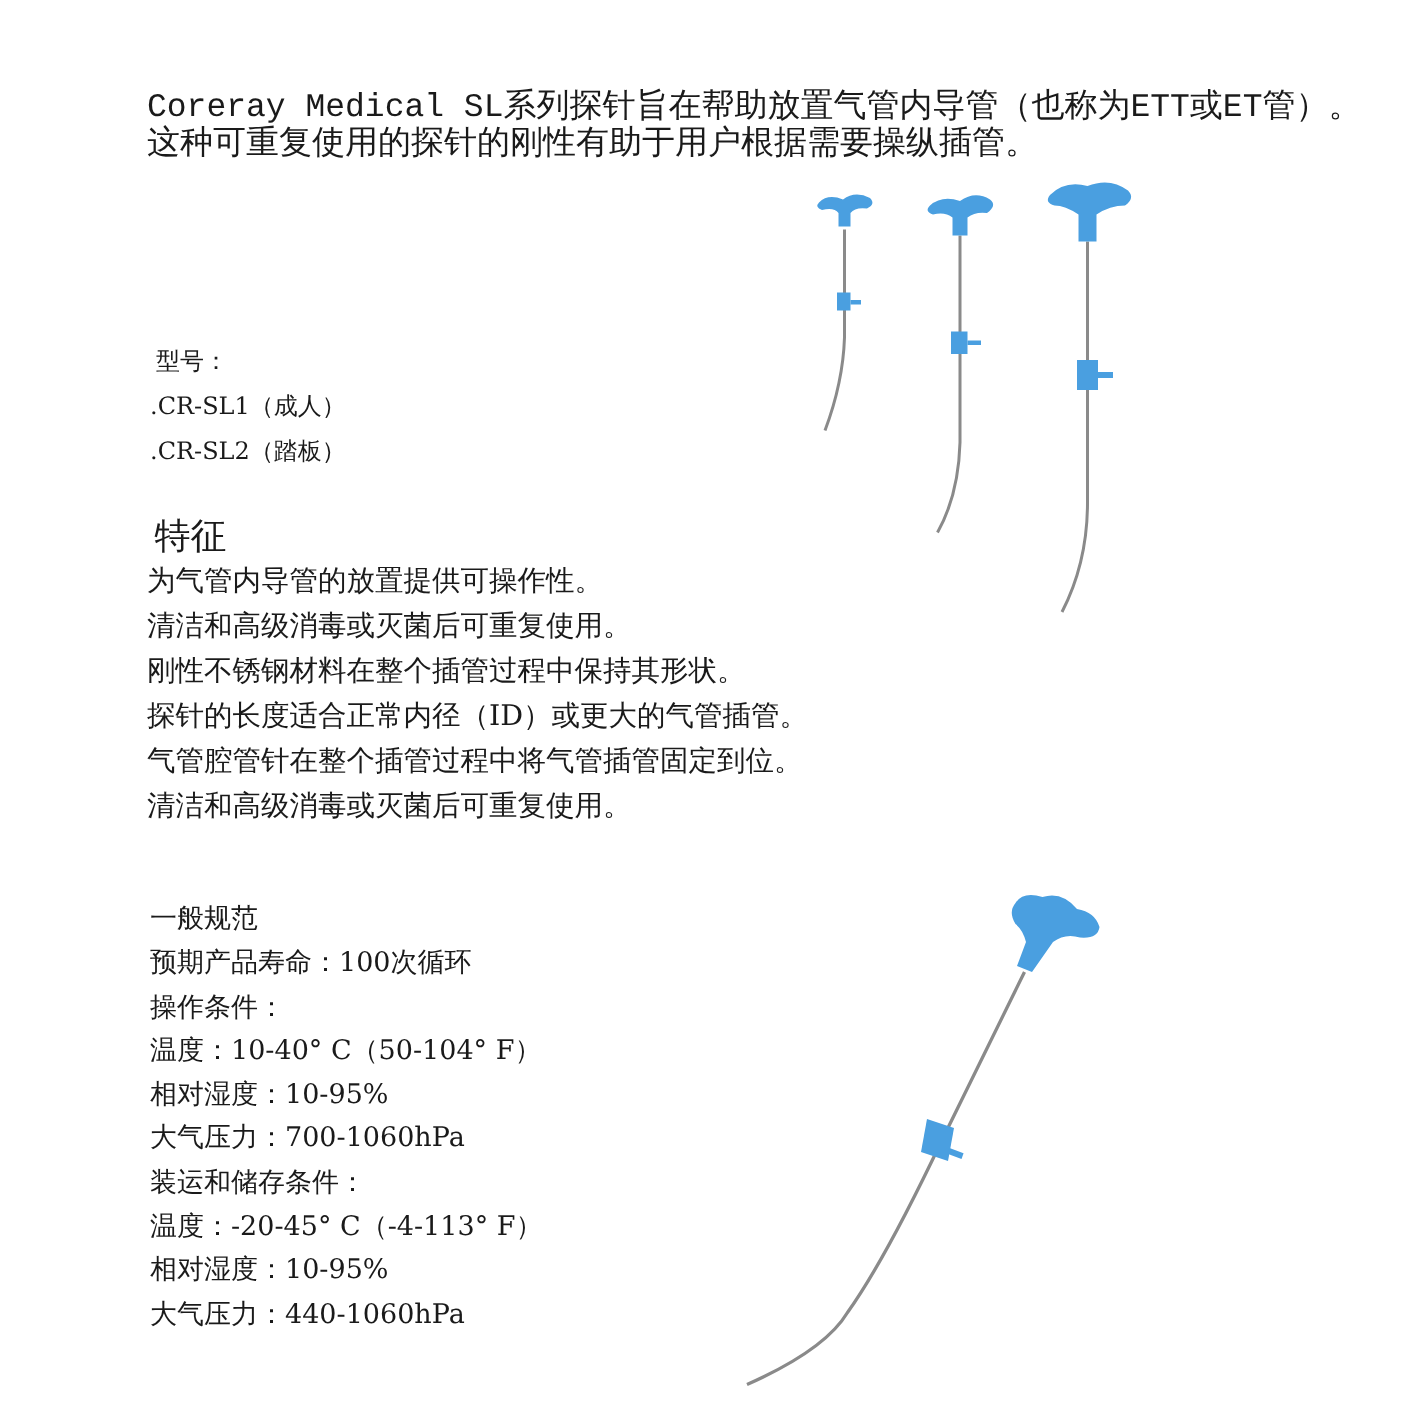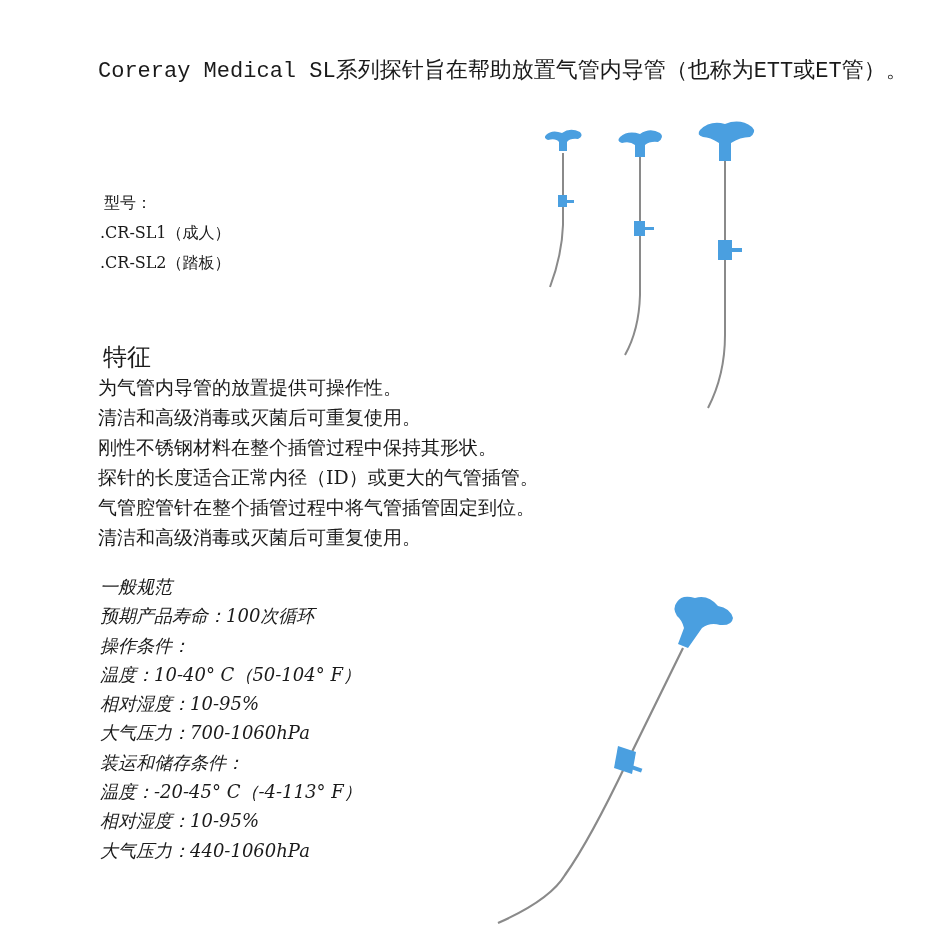--- a/index.html
+++ b/index.html
@@ -2,32 +2,33 @@
 <html><head>
 <meta charset="utf-8">
 <style>
   html, body { margin: 0; padding: 0; background: #ffffff; }
   body { width: 952px; height: 952px; position: relative; overflow: hidden;
          font-family: "DejaVu Serif", "Liberation Serif", serif; color: #1a1a1a; }
   .txt { position: absolute; white-space: nowrap; }
   .intro { left: 98px; top: 60px; font-size: 22px; line-height: 24px; font-family: "Liberation Mono", "DejaVu Sans Mono", monospace; }
   .intro div { height: 25px; }
   .models { left: 100px; top: 188px; font-size: 16px; line-height: 30px; }
-  .models .head { padding-left: 4px; }
+  .models .head { padding-left: 4px; margin-top: 38px; }
   .features { left: 98px; top: 342px; font-size: 19px; line-height: 30px; }
   .features .head { padding-left: 5px; font-size: 24px; }
-  .specs { left: 100px; top: 572px; font-size: 18px; line-height: 29.3px; font-style: italic; }
+  .specs { left: 100px; top: 598px; font-size: 18px; line-height: 29.3px; }
   .figure { position: absolute; }
   svg { display: block; }
 </style>
 </head>
 <body>
 
 <div class="txt intro">
   <div>Coreray Medical SL系列探针旨在帮助放置气管内导管（也称为ETT或ET管）。</div>
+  <div>这种可重复使用的探针的刚性有助于用户根据需要操纵插管。</div>
 </div>
 
 <div class="txt models">
   <div class="head">型号：</div>
   <div>.CR-SL1（成人）</div>
   <div>.CR-SL2（踏板）</div>
 </div>
 
 <div class="txt features">
   <div class="head">特征</div>

